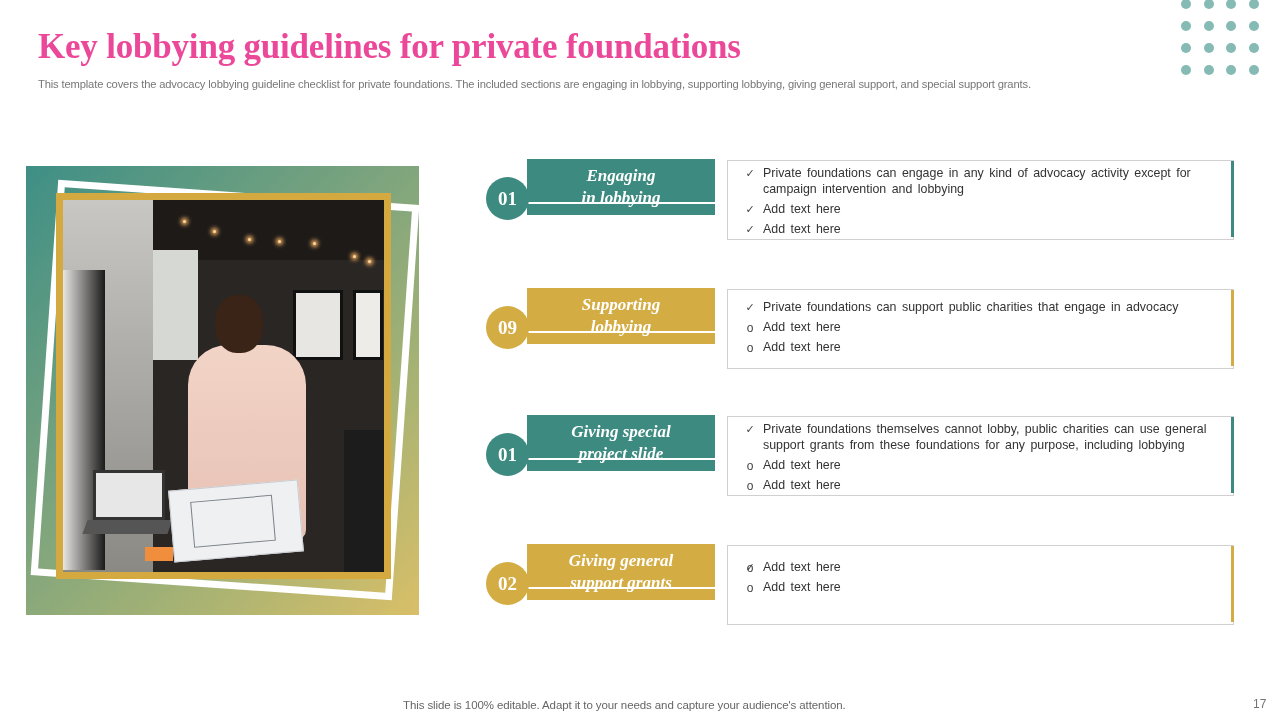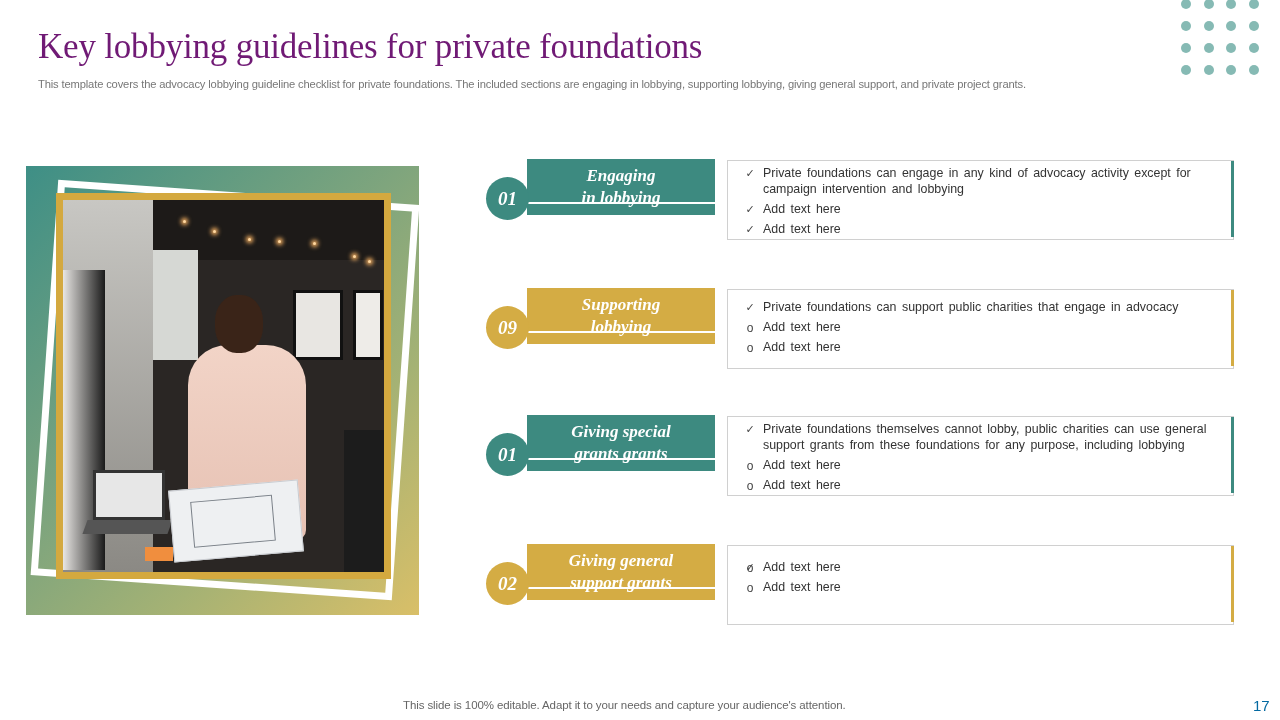--- a/index.html
+++ b/index.html
@@ -2,21 +2,21 @@
 <html><head>
 <meta charset="utf-8">
 <style>
   * { box-sizing: border-box; margin: 0; padding: 0; }
   html, body { width: 1280px; height: 720px; overflow: hidden; background: #ffffff; }
   body { position: relative; font-family: "Liberation Sans", sans-serif; color: #333; }
 
   .title {
     position: absolute; left: 38px; top: 27px;
     font-family: "Liberation Serif", "DejaVu Serif", serif;
-    font-size: 35px; font-weight: normal; color: #701a75; letter-spacing: -0.2px;
+    font-size: 35px; font-weight: bold; color: #ec4899; letter-spacing: -0.2px;
   }
   .subtitle {
     position: absolute; left: 38px; top: 78px;
     font-size: 11.2px; color: #777; letter-spacing: -0.15px;
   }
 
   .dots {
     position: absolute; left: 1180px; top: 0px; width: 90px; height: 80px;
     display: grid; grid-template-columns: repeat(4, 22.5px); grid-template-rows: repeat(4, 22px);
   }
@@ -68,21 +68,21 @@
   }
   .scene-laptop-base { position: absolute; left: 22px; top: 320px; width: 85px; height: 14px; background: #555; transform: skewX(-20deg); }
   .scene-dark-right { position: absolute; right: 0; top: 230px; width: 40px; height: 160px; background: #1c1c1c; }
   .scene-sponge { position: absolute; left: 82px; top: 347px; width: 28px; height: 14px; background: #f08e3e; }
   .scene-person-left { position: absolute; left: 0; top: 70px; width: 42px; height: 300px; background: linear-gradient(90deg,#e8e6e3,#1a1a1a); }
 
   
   .step { position: absolute; left: 486px; width: 750px; height: 80px; }
   .step .num {
     position: absolute; left: 0; top: 18px; width: 43px; height: 43px; border-radius: 50%;
-    color: #fff; font-family: "Liberation Serif", serif; font-style: italic; font-weight: bold;
+    color: #fff; font-family: "Liberation Serif", serif; font-weight: bold;
     font-size: 19px; display: flex; align-items: center; justify-content: center;
   }
   .step .label-box {
     position: absolute; left: 41px; top: 0; width: 188px; height: 56px;
     color: #fff; display: flex; align-items: center; justify-content: center; text-align: center;
   }
   .step .label-box::after {
     content: ""; position: absolute; left: 0; right: 0; bottom: 11px; height: 2px; background: #ffffff;
   }
   .step .label-text {
@@ -108,27 +108,27 @@
   .bullets li .mark.circle { font-size: 12px; top: 1px; }
 
   .teal { background: #3d8a80; }
   .gold { background: #d4ac44; }
   .teal-bar { background: #3d8a80; }
   .gold-bar { background: #d4ac44; }
 
   .footer {
     position: absolute; left: 403px; top: 699px; font-size: 11.5px; color: #666; letter-spacing: -0.1px; text-align: right;
   }
-  .page-num { position: absolute; left: 1253px; top: 697px; font-size: 15px; color: #0369a1; }
+  .page-num { position: absolute; left: 1253px; top: 697px; font-size: 12px; color: #737373; }
 </style>
 </head>
 <body>
 
 <h1 class="title">Key lobbying guidelines for private foundations</h1>
-<p class="subtitle">This template covers the advocacy lobbying guideline checklist for private foundations. The included sections are engaging in lobbying, supporting lobbying, giving general support, and private project grants.</p>
+<p class="subtitle">This template covers the advocacy lobbying guideline checklist for private foundations. The included sections are engaging in lobbying, supporting lobbying, giving general support, and special support grants.</p>
 
 <div class="dots">
   <span></span>
     <span></span>
     <span></span>
     <span></span>
   <span></span>
     <span></span>
     <span></span>
     <span></span>
@@ -197,21 +197,21 @@
       <li><span class="mark circle">o</span><span>Add text here</span></li>
       <li><span class="mark circle">o</span><span>Add text here</span></li>
     </ul>
     <div class="accent-bar gold-bar"></div>
   </div>
 </div>
 
 <div class="step" style="top:415px">
   <div class="label-box teal">
     <span class="label-text">Giving special
-grants grants</span>
+project slide</span>
   </div>
   <div class="num teal">01</div>
   <div class="desc-box">
     <ul class="bullets">
       <li><span class="mark">✓</span><span>Private foundations themselves cannot lobby, public charities can use general support grants from these foundations for any purpose, including lobbying</span></li>
       <li><span class="mark circle">o</span><span>Add text here</span></li>
       <li><span class="mark circle">o</span><span>Add text here</span></li>
     </ul>
     <div class="accent-bar teal-bar"></div>
   </div>

